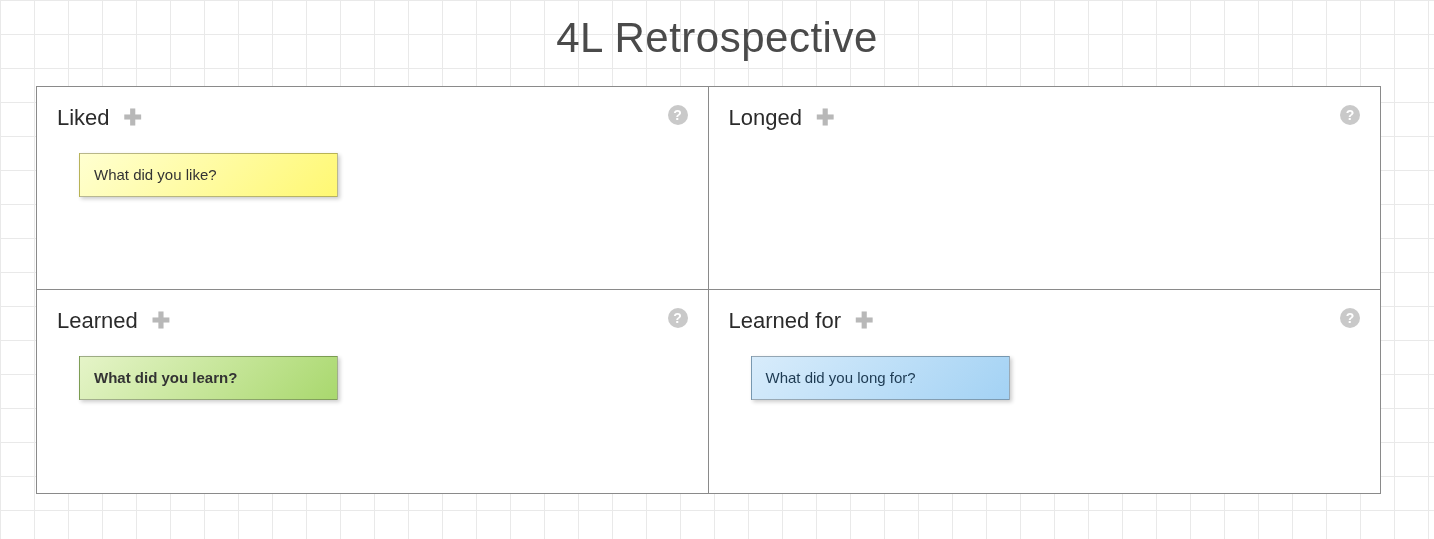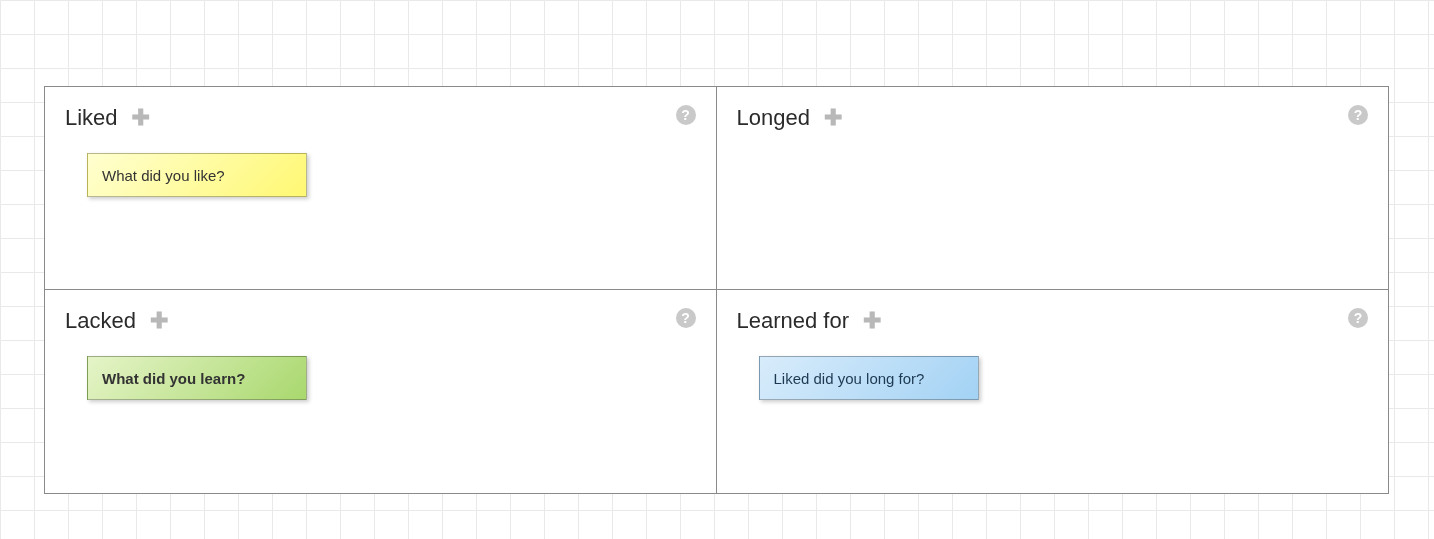--- a/index.html
+++ b/index.html
@@ -36,21 +36,21 @@
     text-align:center;
     font-size:42px;
     font-weight:300;
     color:#4a4a4a;
     letter-spacing:0.5px;
     line-height:76px;
   }
 
   .board{
     position:absolute;
-    left:44px;
+    left:36px;
     top:86px;
     width:1345px;
     height:408px;
     background:#fff;
     border:1px solid #8a8a8a;
     box-sizing:border-box;
     display:grid;
     grid-template-columns:1fr 1fr;
     grid-template-rows:1fr 1fr;
   }
@@ -96,44 +96,44 @@
     align-items:center;
     justify-content:center;
     cursor:pointer;
     user-select:none;
   }
 
   .note{
     position:absolute;
     left:42px;
     top:66px;
-    width:220px;
+    width:259px;
     height:44px;
     border:1px solid rgba(0,0,0,0.28);
     box-shadow:2px 2px 4px rgba(0,0,0,0.2);
     box-sizing:border-box;
     display:flex;
-    align-items:center;
-    padding:0 14px;
+    padding:12px 14px;
     font-size:15px;
     color:#333;
     cursor:move;
   }
   .note.yellow{ background:linear-gradient(135deg,#ffffd0 0%,#fff873 100%); }
   .note.red   { background:linear-gradient(135deg,#f8b3a8 0%,#ef6a5a 100%); color:#4a1d18;}
   .note.green { background:linear-gradient(135deg,#e5f4c8 0%,#a9d86e 100%);font-weight:bold; }
   .note.blue  { background:linear-gradient(135deg,#d8ecfb 0%,#a3d2f4 100%); color:#1d3a52;}
 </style>
 </head>
 <body>
 
 <div class="grid-bg"></div>
 
 <div class="canvas">
 
+  <div class="title">4L Retrospective</div>
 
   <div class="board">
 
     <div class="quad top left">
       <div class="q-head">
         <span class="q-title">Liked</span>
         <span class="plus-icon">✚</span>
       </div>
       <span class="help-icon">?</span>
       <div class="note yellow">
@@ -144,34 +144,34 @@
     <div class="quad top">
       <div class="q-head">
         <span class="q-title">Longed</span>
         <span class="plus-icon">✚</span>
       </div>
       <span class="help-icon">?</span>
     </div>
 
     <div class="quad left">
       <div class="q-head">
-        <span class="q-title">Lacked</span>
+        <span class="q-title">Learned</span>
         <span class="plus-icon">✚</span>
       </div>
       <span class="help-icon">?</span>
       <div class="note green">
         <span>What did you learn?</span>
       </div>
     </div>
 
     <div class="quad">
       <div class="q-head">
         <span class="q-title">Learned for</span>
         <span class="plus-icon">✚</span>
       </div>
       <span class="help-icon">?</span>
       <div class="note blue">
-        <span>Liked did you long for?</span>
+        <span>What did you long for?</span>
       </div>
     </div>
 
   </div>
 </div>
 
 </body></html>

